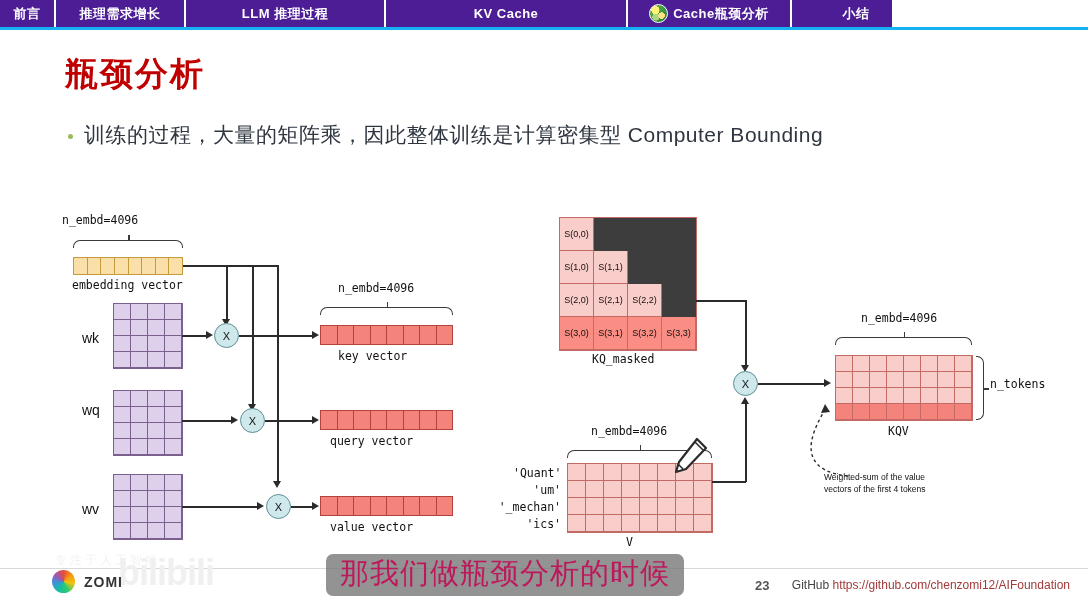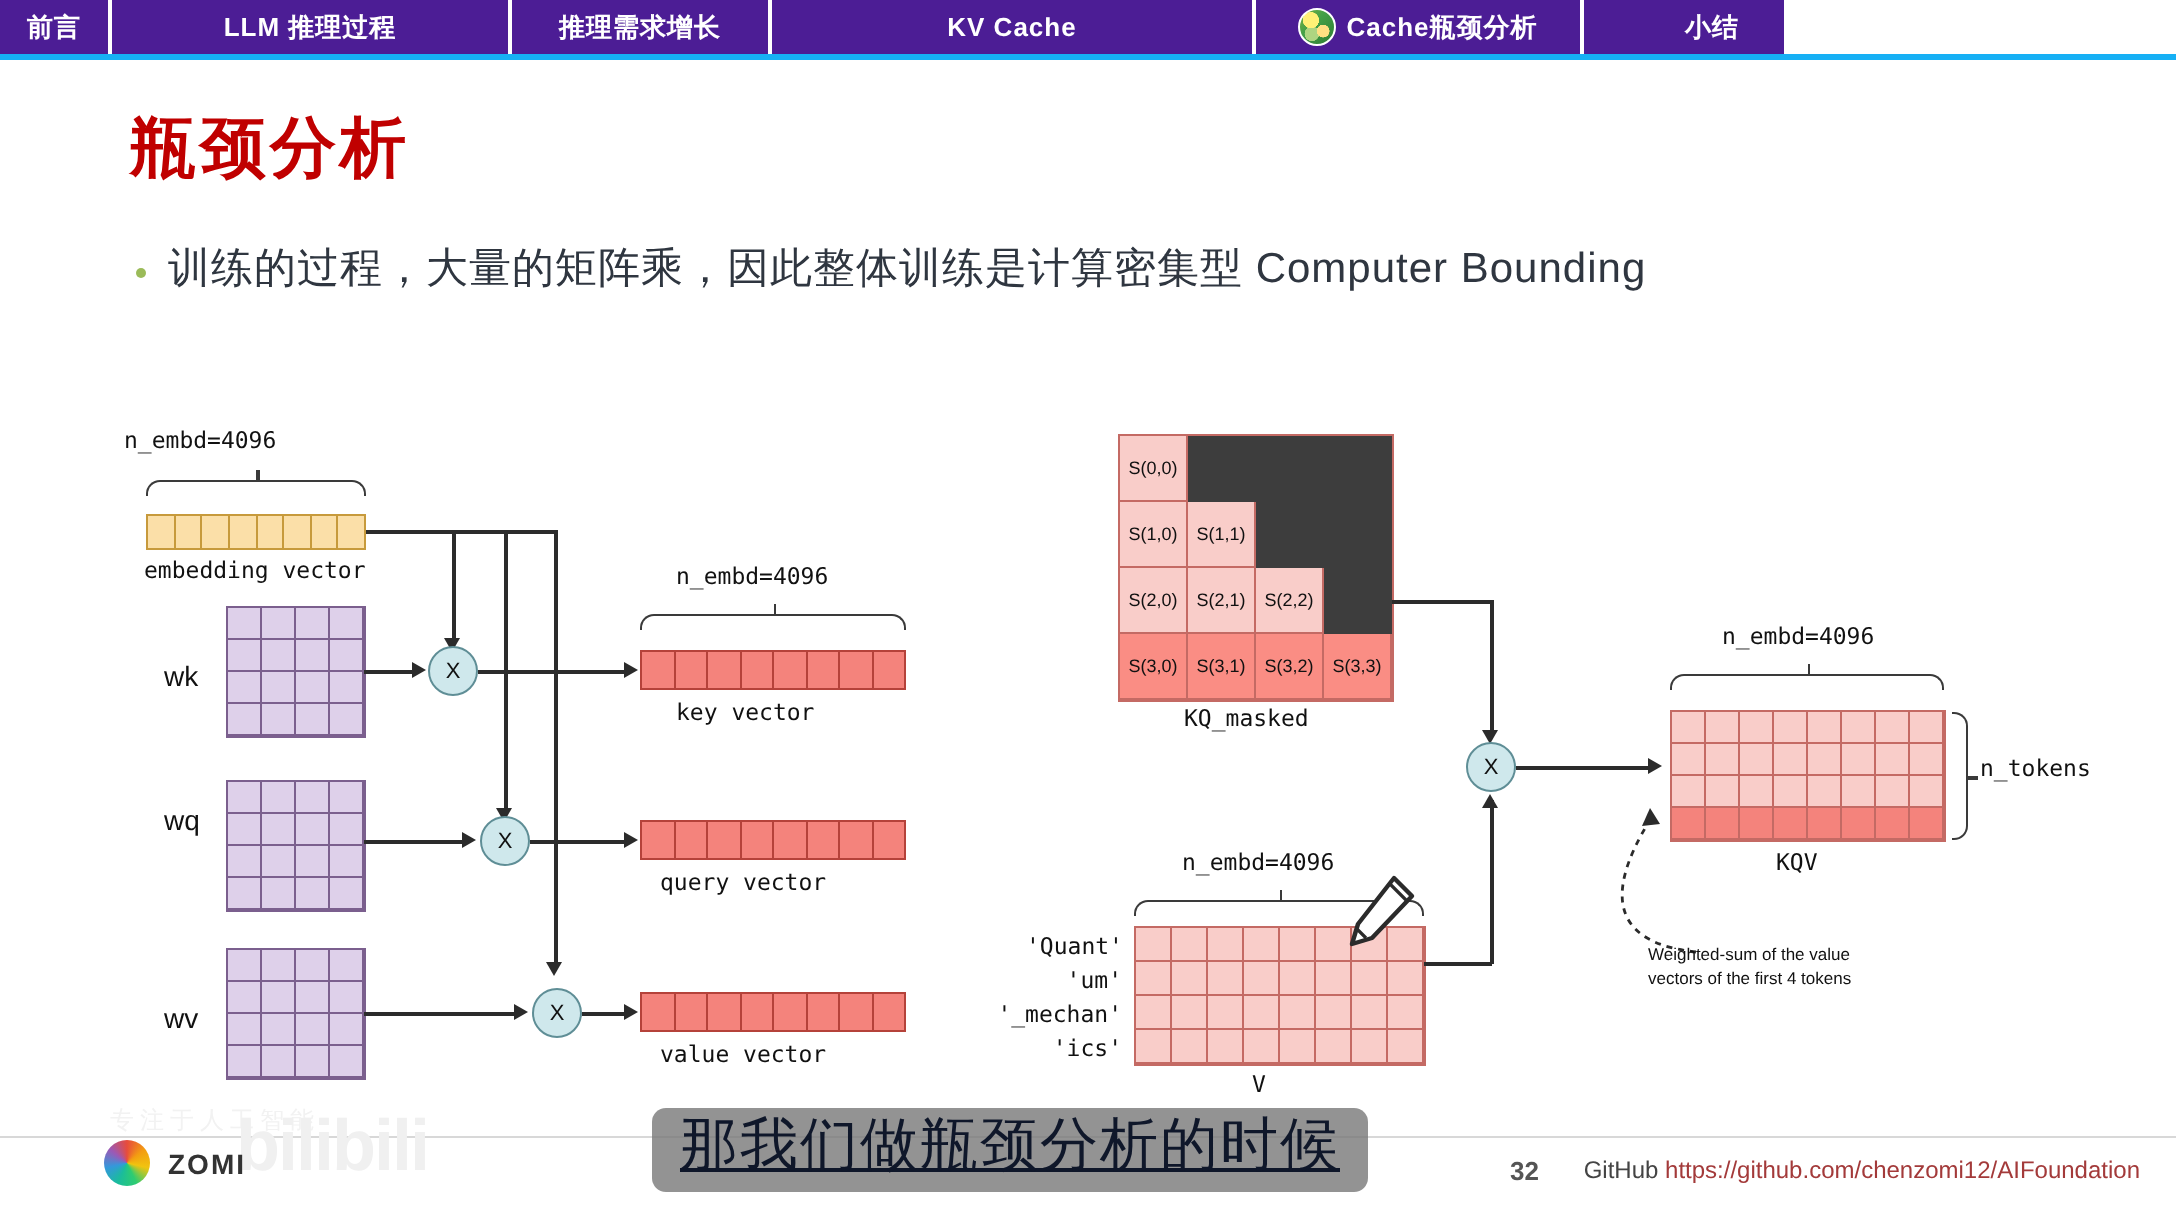--- a/index.html
+++ b/index.html
@@ -207,39 +207,38 @@
   }
   #github-link { color: #a33a3a; }
 
   
   #subtitle-box {
     position: absolute; left: 326px; top: 554px;
     background: rgba(120,120,120,0.80);
     border-radius: 7px; padding: 4px 14px 6px 14px;
   }
   #subtitle-text {
-    font-size: 29px; color: #0f172a; letter-spacing: 1px; line-height: 1.1;
+    font-size: 29px; color: #be185d; letter-spacing: 1px; line-height: 1.1;
     white-space: nowrap;
-    text-decoration: underline;
   }
 </style>
 </head>
 <body>
 
 <div id="stage">
 
   <div id="navbar">
     <div class="nav-item w1">
       <span>前言</span>
     </div>
+    <div class="nav-item w2">
+      <span>推理需求增长</span>
+    </div>
     <div class="nav-item w3">
       <span>LLM 推理过程</span>
-    </div>
-    <div class="nav-item w2">
-      <span>推理需求增长</span>
     </div>
     <div class="nav-item w4">
       <span>KV Cache</span>
     </div>
     <div class="nav-item w5">
       <span class="nav-logo"></span>
       <span>Cache瓶颈分析</span>
     </div>
     <div class="nav-item w6">
       <span>小结</span>
@@ -529,21 +528,21 @@
   <div class="lbl-sans" style="left:824px; top:472px; font-size:8.5px;">Weighted-sum of the value</div>
   <div class="lbl-sans" style="left:824px; top:484px; font-size:8.5px;">vectors of the first 4 tokens</div>
 
   <div id="bottom-rule"></div>
   <div id="bili-ghost-top">专注于人工智能</div>
   <div id="bili-ghost">bilibili</div>
   <div id="zomi-wrap">
     <span id="zomi-logo"></span>
     <span id="zomi-name">ZOMI</span>
   </div>
-  <div id="page-num">32</div>
+  <div id="page-num">23</div>
   <div id="github-line">
     <span>GitHub </span><span id="github-link">https://github.com/chenzomi12/AIFoundation</span>
   </div>
 
   <div id="subtitle-box">
     <div id="subtitle-text">那我们做瓶颈分析的时候</div>
   </div>
 
 </div>
 

